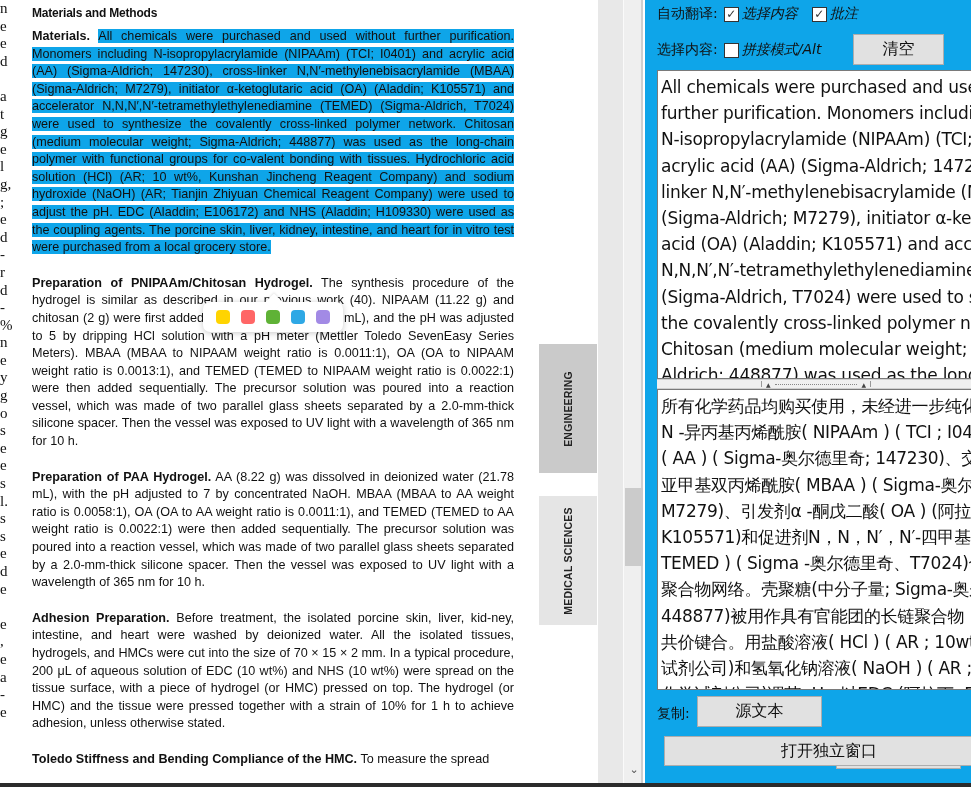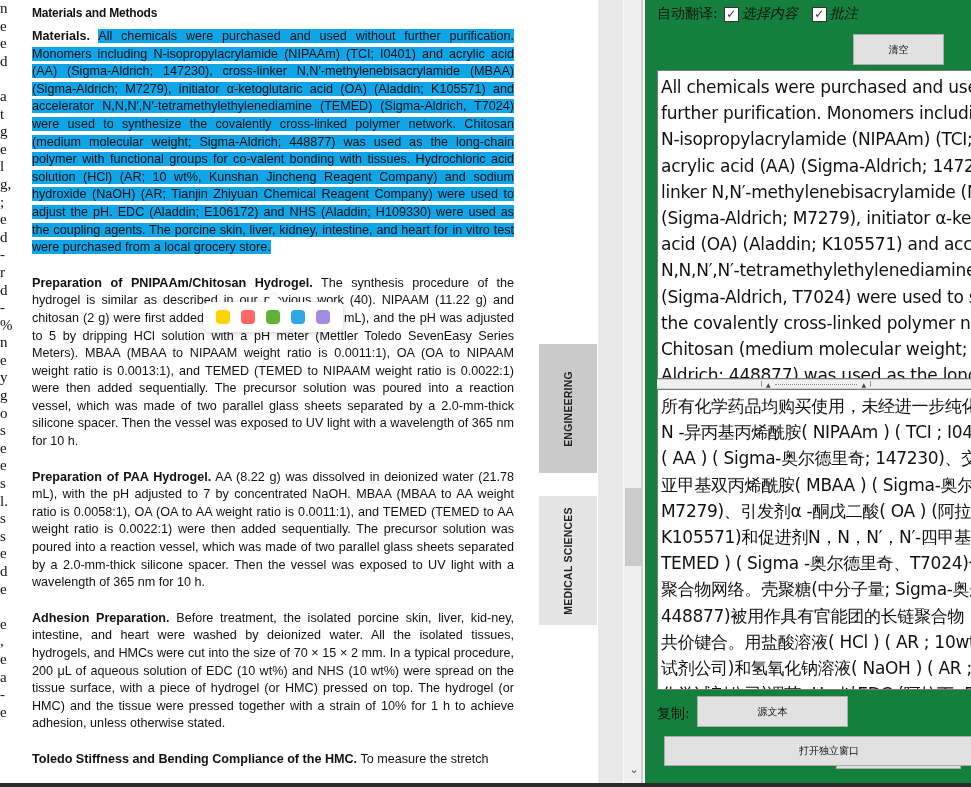--- a/index.html
+++ b/index.html
@@ -33,41 +33,41 @@
   
   #pdf-gutter { position: absolute; left: 598px; top: 0; width: 25px; height: 787px; background: #e8e8e8; }
   #pdf-scrollbar { position: absolute; left: 623px; top: 0; width: 20px; height: 787px; background: #efefef; border-left: 1px solid #fafafa; border-right: 2px solid #cfcfcf; }
   #pdf-scroll-thumb { position: absolute; left: 1px; top: 488px; width: 18px; height: 78px; background: #cbcbcb; }
   #pdf-scroll-down { position: absolute; left: 3px; top: 762px; width: 14px; height: 14px; color: #555; font-size: 11px; text-align: center; line-height: 14px; }
 
   
   #bottom-strip { position: absolute; left: 0; top: 783px; width: 971px; height: 4px; background: #2b2b2b; }
 
   
-  #translator { position: absolute; left: 645px; top: 0; width: 326px; height: 783px; background: #15803d; font-family: "DejaVu Sans", sans-serif; color: #111; }
+  #translator { position: absolute; left: 645px; top: 0; width: 326px; height: 783px; background: #0ea5e9; font-family: "DejaVu Sans", sans-serif; color: #111; }
   .row { position: absolute; left: 12px; display: flex; align-items: center; font-size: 14px; }
   .label { white-space: nowrap; }
   .cb-wrap { display: flex; align-items: center; margin-left: 6px; cursor: pointer; }
   .checkbox { width: 15px; height: 15px; border: 1px solid #333; background: #fff; display: inline-flex; align-items: center; justify-content: center; font-size: 12px; line-height: 1; color: #333; margin-right: 3px; }
   .cb-text { white-space: nowrap; font-style: italic; }
   #row-auto { top: 4px; height: 20px; }
   #row-select { top: 38px; height: 24px; }
-  .btn { background: #e1e1e1; border: 1px solid #adadad; font-family: "DejaVu Sans", sans-serif; font-size: 10px; color: #111; display: flex; align-items: center; justify-content: center; cursor: pointer; }
+  .btn { background: #e1e1e1; border: 1px solid #adadad; font-family: "DejaVu Sans", sans-serif; font-size: 16px; color: #111; display: flex; align-items: center; justify-content: center; cursor: pointer; }
   #clear-button { position: absolute; left: 208px; top: 34px; width: 91px; height: 31px; }
 
   .textbox { position: absolute; left: 12px; width: 318px; border: 1px solid #7a7a7a; background: #fff; overflow: hidden; padding: 3px 0 0 3px; font-size: 17px; line-height: 26.2px; white-space: pre; color: #111; }
   #source-box { top: 70px; height: 309px; font-family: "DejaVu Sans", sans-serif; letter-spacing: -0.25px; }
   #result-box { top: 389px; height: 301px; font-family: "DejaVu Sans", sans-serif; letter-spacing: -0.3px; }
 
   #splitter { position: absolute; left: 12px; top: 379px; width: 318px; height: 10px; background: #f0f0f0; border-top: 1px solid #d0d0d0; border-bottom: 1px solid #d0d0d0; display: flex; align-items: center; justify-content: center; cursor: ns-resize; }
   #splitter-grip { width: 110px; height: 6px; border-left: 1px solid #999; border-right: 1px solid #999; display: flex; align-items: center; justify-content: space-between; padding: 0 4px; font-size: 6px; color: #444; }
   #splitter-grip .dots { flex: 1; height: 1px; border-top: 1px dotted #888; margin: 0 4px; }
 
   #row-copy { top: 698px; height: 31px; }
-  #copy-source-button { position: absolute; left: 52px; top: 696px; width: 151px; height: 31px; }
+  #copy-source-button { position: absolute; left: 52px; top: 696px; width: 125px; height: 31px; }
   #copy-result-button { position: absolute; left: 191px; top: 698px; width: 125px; height: 31px; margin-top: 40px; }
   #open-window-button { position: absolute; left: 19px; top: 736px; width: 330px; height: 30px; }
 </style>
 </head>
 <body>
 
 <div id="pdf-viewer">
   <div id="left-col-edge">
       <div>n</div>
       <div>e</div>
@@ -126,21 +126,21 @@
     <p class="para">
       <span class="lead">Preparation of PAA Hydrogel.</span>
       <span>AA (8.22 g) was dissolved in deionized water (21.78 mL), with the pH adjusted to 7 by concentrated NaOH. MBAA (MBAA to AA weight ratio is 0.0058:1), OA (OA to AA weight ratio is 0.0011:1), and TEMED (TEMED to AA weight ratio is 0.0022:1) were then added sequentially. The precursor solution was poured into a reaction vessel, which was made of two parallel glass sheets separated by a 2.0-mm-thick silicone spacer. Then the vessel was exposed to UV light with a wavelength of 365 nm for 10 h.</span>
     </p>
     <p class="para">
       <span class="lead">Adhesion Preparation.</span>
       <span>Before treatment, the isolated porcine skin, liver, kid-ney, intestine, and heart were washed by deionized water. All the isolated tissues, hydrogels, and HMCs were cut into the size of 70 × 15 × 2 mm. In a typical procedure, 200 μL of aqueous solution of EDC (10 wt%) and NHS (10 wt%) were spread on the tissue surface, with a piece of hydrogel (or HMC) pressed on top. The hydrogel (or HMC) and the tissue were pressed together with a strain of 10% for 1 h to achieve adhesion, unless otherwise stated.</span>
     </p>
     <p class="para">
       <span class="lead">Toledo Stiffness and Bending Compliance of the HMC.</span>
-      <span>To measure the stretch</span>
+      <span>To measure the spread</span>
     </p>
   </div>
 
   <div id="highlight-popup">
     <div class="swatch" style="background: rgb(255, 212, 0);"></div>
     <div class="swatch" style="background: rgb(255, 102, 102);"></div>
     <div class="swatch" style="background: rgb(95, 178, 54);"></div>
     <div class="swatch" style="background: rgb(46, 168, 229);"></div>
     <div class="swatch" style="background: rgb(162, 138, 229);"></div>
   </div>
@@ -166,20 +166,27 @@
     <label class="cb-wrap">
       <span class="checkbox">✓</span>
       <span class="cb-text">选择内容</span>
     </label>
     <label class="cb-wrap" style="margin-left:14px">
       <span class="checkbox">✓</span>
       <span class="cb-text">批注</span>
     </label>
   </div>
 
+  <div class="row" id="row-select">
+    <span class="label">选择内容:</span>
+    <label class="cb-wrap">
+      <span class="checkbox"></span>
+      <span class="cb-text">拼接模式/Alt</span>
+    </label>
+  </div>
   <button class="btn" id="clear-button">清空</button>
 
   <div class="textbox" id="source-box"><div>All chemicals were purchased and used without</div><div>further purification. Monomers including</div><div>N-isopropylacrylamide (NIPAAm) (TCI; I0401) and</div><div>acrylic acid (AA) (Sigma-Aldrich; 147230), cross-</div><div>linker N,N′-methylenebisacrylamide (MBAA)</div><div>(Sigma-Aldrich; M7279), initiator α-ketoglutaric</div><div>acid (OA) (Aladdin; K105571) and accelerator</div><div>N,N,N′,N′-tetramethylethylenediamine (TEMED)</div><div>(Sigma-Aldrich, T7024) were used to synthesize</div><div>the covalently cross-linked polymer network.</div><div>Chitosan (medium molecular weight; Sigma-</div><div>Aldrich; 448877) was used as the long-chain</div></div>
 
   <div id="splitter">
     <div id="splitter-grip">
       <span>▲</span>
         <span class="dots"></span>
         <span>▲</span>
     </div>

